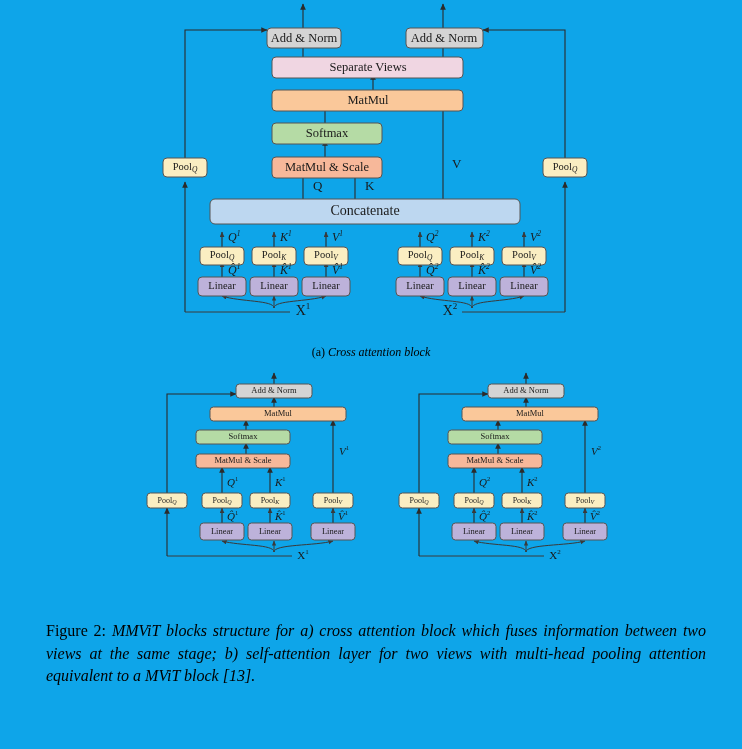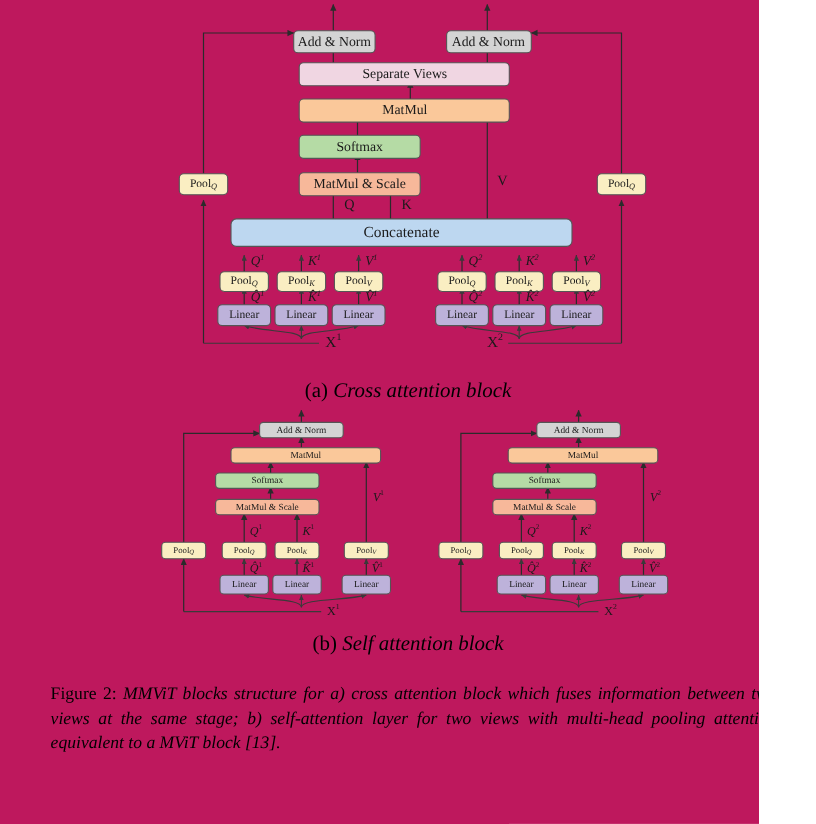--- a/index.html
+++ b/index.html
@@ -1,21 +1,21 @@
 <!DOCTYPE html>
 <html><head>
 <meta charset="utf-8">
 <style>
   html,body{margin:0;padding:0;background:#ffffff;}
   body{width:742px;height:749px;font-family:"Liberation Serif",serif;color:#000;}
-  #page{position:relative;width:690px;height:749px;overflow:hidden;background:#be185d;}
+  #page{position:relative;width:742px;height:749px;overflow:hidden;background:#0ea5e9;}
   svg{display:block;}
   .fig-a{position:absolute;left:0;top:0;}
   .fig-b{position:absolute;left:0;top:372px;}
-  .subcap{position:absolute;width:742px;text-align:center;font-size:19px;font-family:"Liberation Serif",serif;}
+  .subcap{position:absolute;width:742px;text-align:center;font-size:12px;font-family:"Liberation Serif",serif;}
   .subcap .lbl{font-style:normal;}
   .subcap .txt{font-style:italic;}
   #subcap-a{top:345px;}
   #subcap-b{top:575px;}
   #caption{position:absolute;left:46px;top:620px;width:660px;font-size:16px;line-height:1.42;text-align:justify;}
   #caption .figno{font-style:normal;}
   #caption .ital{font-style:italic;}
   
   text{font-family:"Liberation Serif",serif;fill:#1a1a1a;}
   .boxlabel{font-size:10.5px;text-anchor:middle;dominant-baseline:middle;}
@@ -381,23 +381,19 @@
       <text class="edgelabel-up" x="527" y="111"><tspan style="font-style:italic">K</tspan><tspan class="sup" dy="-3" style="font-size:6.5px">2</tspan></text>
       <text class="edgelabel-up" x="591" y="80"><tspan style="font-style:italic">V</tspan><tspan class="sup" dy="-3" style="font-size:6.5px">2</tspan></text>
       <text class="edgelabel-up" x="479" y="145"><tspan style="font-style:italic">Q̂</tspan><tspan class="sup" dy="-3" style="font-size:6.5px">2</tspan></text>
       <text class="edgelabel-up" x="527" y="145"><tspan style="font-style:italic">K̂</tspan><tspan class="sup" dy="-3" style="font-size:6.5px">2</tspan></text>
       <text class="edgelabel-up" x="590" y="145"><tspan style="font-style:italic">V̂</tspan><tspan class="sup" dy="-3" style="font-size:6.5px">2</tspan></text>
       <text class="plainlabel" x="555" y="184" style="font-size:11px"><tspan>X</tspan><tspan class="sup" dy="-4" style="font-size:7px">2</tspan></text>
     </g>
   </svg>
   </div>
 
-  <div class="subcap" id="subcap-b">
-    <span class="lbl">(b)</span>
-    <span class="txt">Self attention block</span>
-  </div>
 
   <div id="caption">
     <span class="figno">Figure 2:</span>
     <span class="ital">MMViT blocks structure for a) cross attention block which fuses information between two views at the same stage; b) self-attention layer for two views with multi-head pooling attention equivalent to a MViT block [13].</span>
   </div>
 
 </div>
 
 </body></html>

